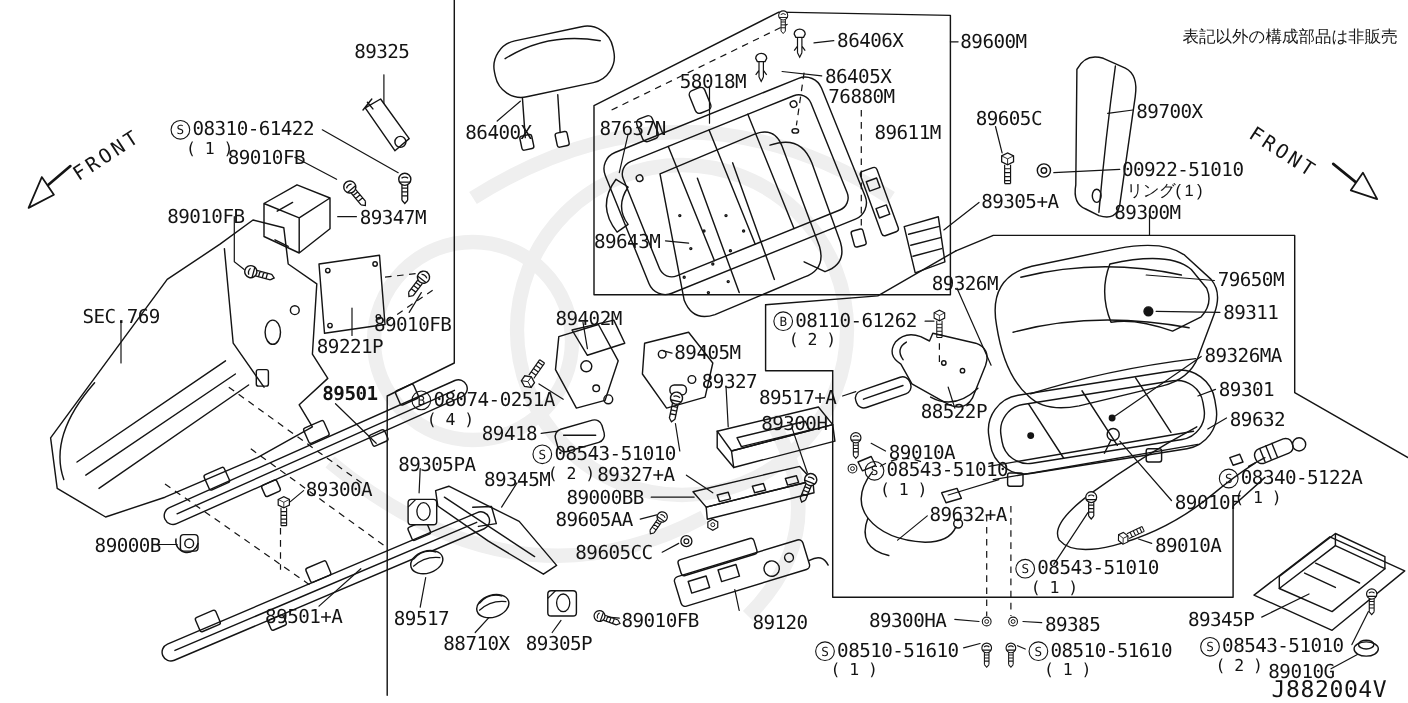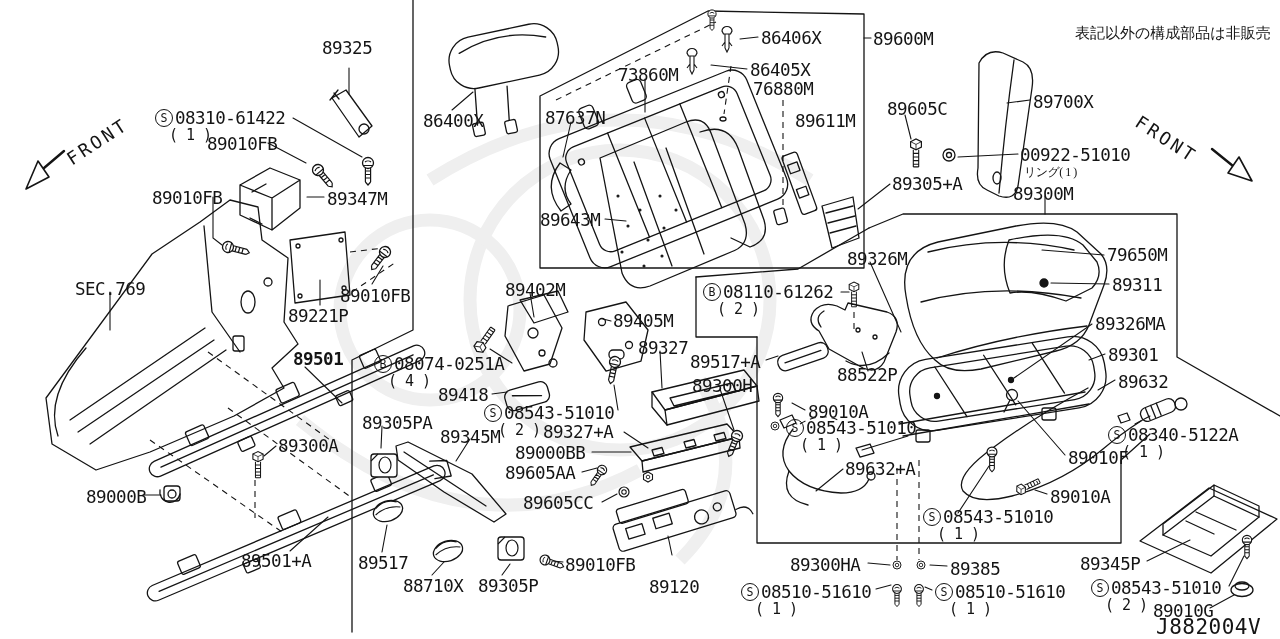--- a/index.html
+++ b/index.html
@@ -6,21 +6,21 @@
   .stage{position:relative;width:1280px;height:639px;background:#fff;overflow:hidden;
          font-family:"DejaVu Sans Mono",monospace;}
   svg{position:absolute;left:0;top:0;}
   #labels{position:absolute;left:0;top:0;width:100%;height:100%;}
   .lbl{position:absolute;white-space:nowrap;color:#141414;
        font:17.5px/1.05 "DejaVu Sans Mono",monospace;letter-spacing:-0.5px;}
   .lbl .row{display:flex;align-items:center;gap:2px;}
   .circ{flex:0 0 auto;width:16px;height:16px;border:1.5px solid #141414;border-radius:50%;
         display:flex;align-items:center;justify-content:center;font-size:11.5px;letter-spacing:0;}
   .qty{display:block;font-size:15px;margin:1px 0 0 14px;}
-  .sub{display:block;font-size:12px;margin:2px 0 0 4px;font-family:Liberation Serif, serif;}
+  .sub{display:block;font-size:15px;margin:2px 0 0 4px;font-family:Liberation Sans, sans-serif;}
   .lbl.jp{font-size:15px;font-family:"DejaVu Sans",sans-serif;letter-spacing:0;}
   .lbl.code{font-size:21px;letter-spacing:0.5px;}
   .lbl.front-left{font-size:18px;letter-spacing:3px;transform:rotate(-33deg);transform-origin:0 100%;}
   .lbl.front-right{font-size:18px;letter-spacing:3px;transform:rotate(33deg);transform-origin:0 0;}
   .ln{stroke:#141414;fill:none;stroke-width:1.3;stroke-linejoin:round;stroke-linecap:round;}
   .ld{stroke:#141414;fill:none;stroke-width:1.1;stroke-linecap:round;}
   .dash{stroke:#141414;fill:none;stroke-width:1.1;stroke-dasharray:6 5;}
   .wm{stroke:#efefef;fill:none;stroke-width:13;}
 </style>
 </head>
@@ -465,21 +465,21 @@
           <span>86400X</span>
         </span>
       </div>
       <div class="lbl" style="left: 545px; top: 109px;">
         <span class="row">
           <span>87637N</span>
         </span>
       </div>
       <div class="lbl" style="left: 618px; top: 66px;">
         <span class="row">
-          <span>73860M</span>
+          <span>58018M</span>
         </span>
       </div>
       <div class="lbl" style="left: 761px; top: 29px;">
         <span class="row">
           <span>86406X</span>
         </span>
       </div>
       <div class="lbl" style="left: 750px; top: 61px;">
         <span class="row">
           <span>86405X</span>
@@ -592,21 +592,21 @@
       <div class="lbl" style="left: 478px; top: 577px;">
         <span class="row">
           <span>89305P</span>
         </span>
       </div>
       <div class="lbl" style="left: 565px; top: 556px;">
         <span class="row">
           <span>89010FB</span>
         </span>
       </div>
-      <div class="lbl" style="left: 649px; top: 558px; margin-top: 20px;">
+      <div class="lbl" style="left: 684px; top: 558px;">
         <span class="row">
           <span>89120</span>
         </span>
       </div>
       <div class="lbl jp" style="left: 1075px; top: 26px;">
         <span class="row">
           <span>表記以外の構成部品は非販売</span>
         </span>
       </div>
       <div class="lbl" style="left: 887px; top: 100px;">

